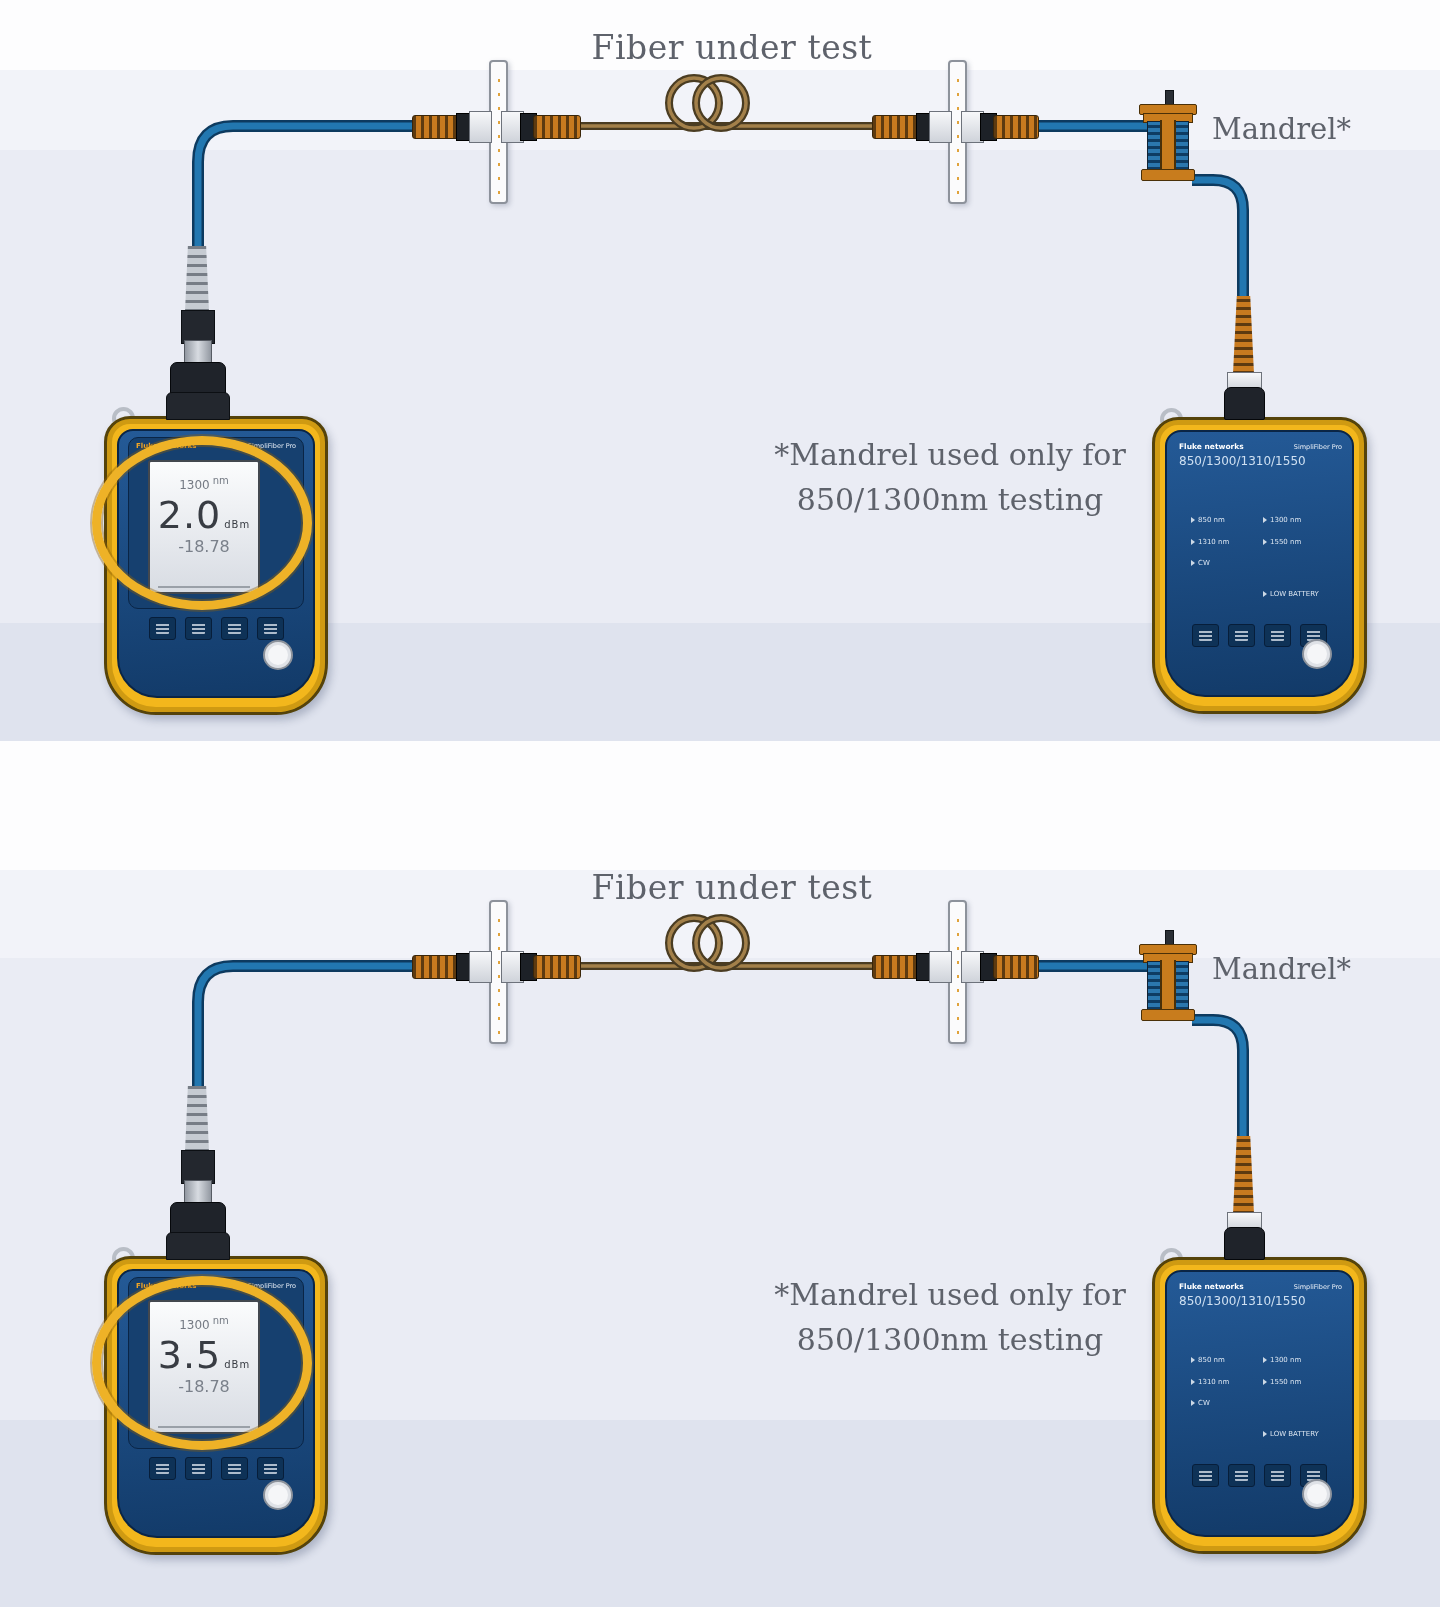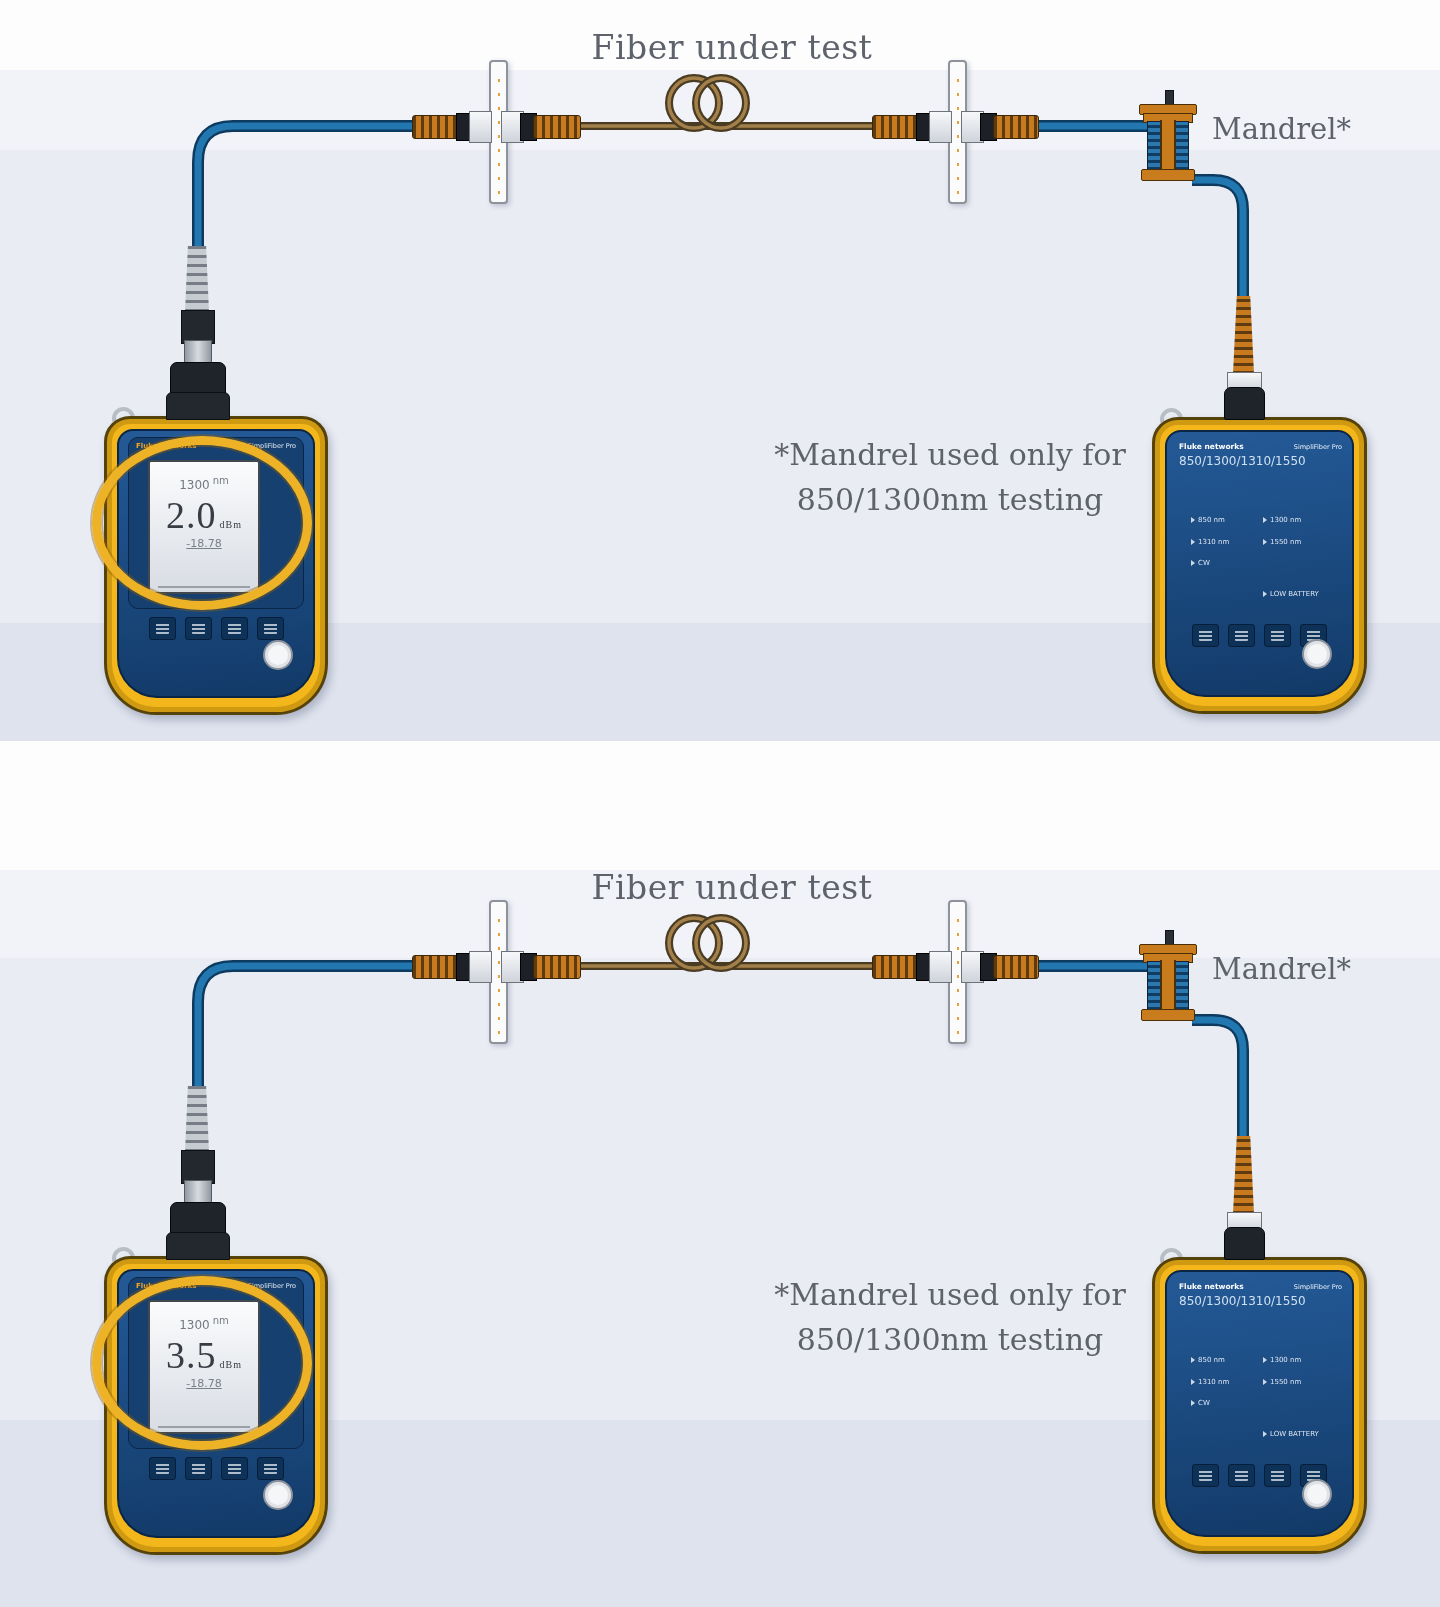--- a/index.html
+++ b/index.html
@@ -63,23 +63,23 @@
         border:2px solid #0a2546;border-radius:16px 16px 40px 40px;}
   .bezel{position:absolute;left:9px;right:9px;top:6px;height:170px;background:#16406f;border:1px solid #0a2546;border-radius:10px;}
   .brandrow{display:flex;justify-content:space-between;padding:4px 7px 0;}
   .brand{font-size:7px;color:#f5a623;font-weight:bold;}
   .model{font-size:6.5px;color:#e4ebf5;}
   .screen{position:absolute;left:19px;top:22px;width:108px;height:130px;background:linear-gradient(#fbfcfd,#d8dce3);
           border:2px solid #43484f;border-radius:3px;text-align:center;}
   .screen::after{content:"";position:absolute;left:8px;right:8px;bottom:4px;height:2px;background:#9aa0a8;}
   .d-wave{margin-top:13px;font-size:12px;color:#747a84;}
   .d-wave .u{font-size:10px;vertical-align:super;margin-left:3px;}
-  .d-main{margin-top:1px;font-size:38px;color:#383c43;letter-spacing:1px;font-family:Liberation Serif, serif;}
+  .d-main{margin-top:1px;font-size:38px;color:#383c43;letter-spacing:1px;}
   .d-main .u{font-size:10px;margin-left:3px;}
-  .d-ref{font-size:11px;color:#7a808a;text-decoration:underline;}
+  .d-ref{font-size:16px;color:#7a808a;}
   .btnrow{position:absolute;left:0;right:0;top:186px;display:flex;justify-content:center;gap:9px;}
   .btn{width:25px;height:21px;background:#0e3257;border:1px solid #071e3a;border-radius:3px;position:relative;}
   .btn::after{content:"";position:absolute;inset:5px 6px;border-radius:1px;opacity:.85;
         background:repeating-linear-gradient(0deg,#c9d4e0 0 2px,transparent 2px 4px);}
   .power{position:absolute;right:20px;bottom:26px;width:26px;height:26px;border-radius:50%;background:#f5f6f8;
          border:2px solid #8d939c;box-shadow:inset 0 0 0 3px #dfe2e7;}
   
   .src-head{position:absolute;left:12px;right:10px;top:10px;}
   .src-brand{font-size:7.5px;color:#ffffff;font-weight:bold;}
   .src-sub{font-size:12px;color:#cfe0f2;margin-top:3px;}

